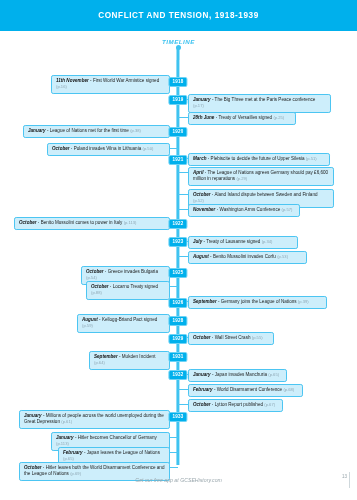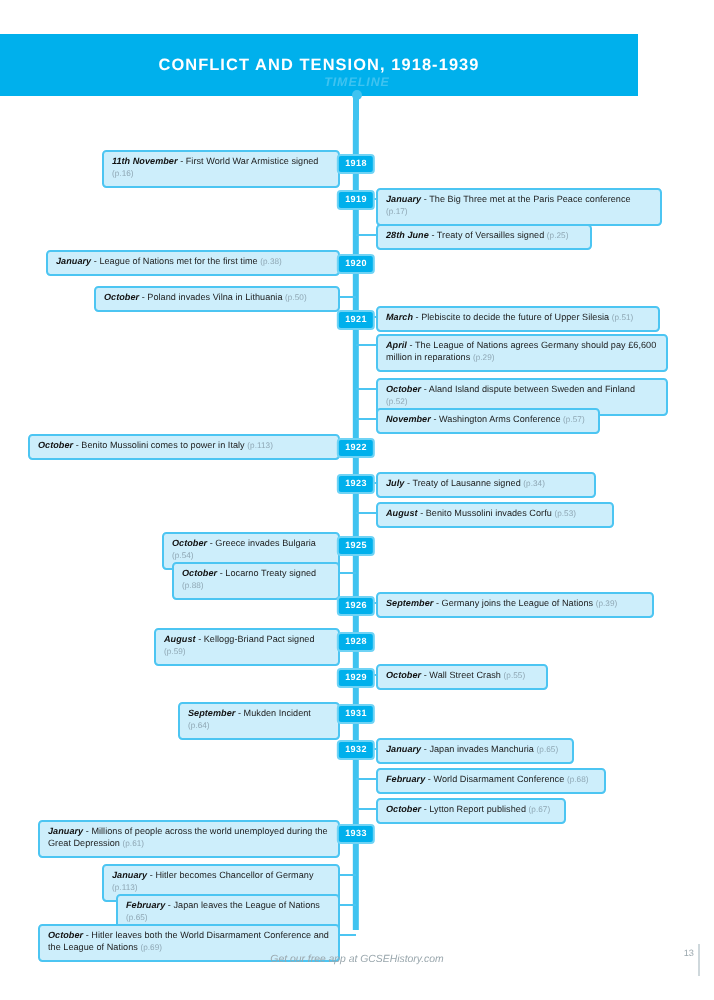--- a/index.html
+++ b/index.html
@@ -15,22 +15,22 @@
   .page {
     position: relative;
     width: 357px;
     height: 500px;
     background: #ffffff;
   }
 
   
   .header {
     position: absolute;
-    left: 0; top: 17px;
-    width: 319px;
+    left: 0; top: 0;
+    width: 357px;
     height: 31px;
     background: #00b0ec;
     display: flex;
     align-items: center;
     justify-content: center;
   }
   .header-title {
     color: #ffffff;
     font-size: 8.2px;
     font-weight: bold;

